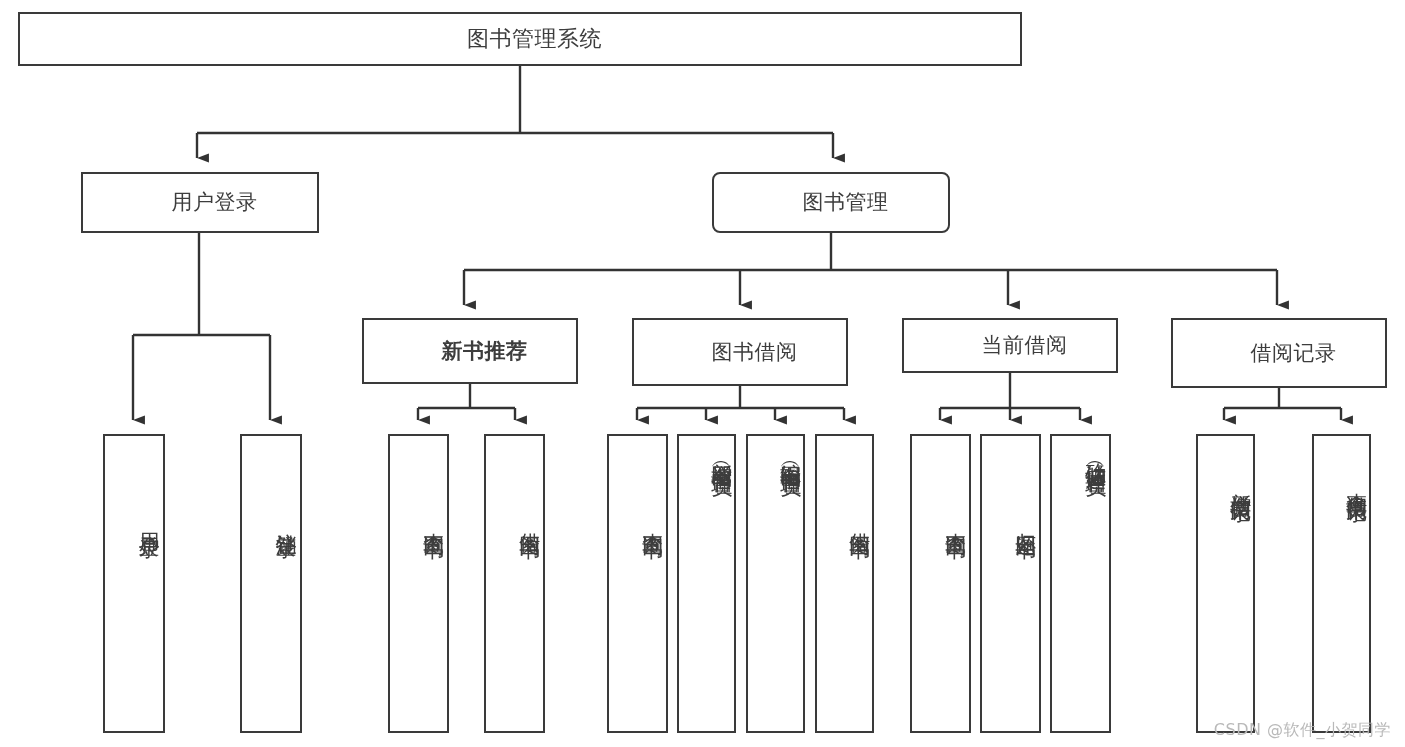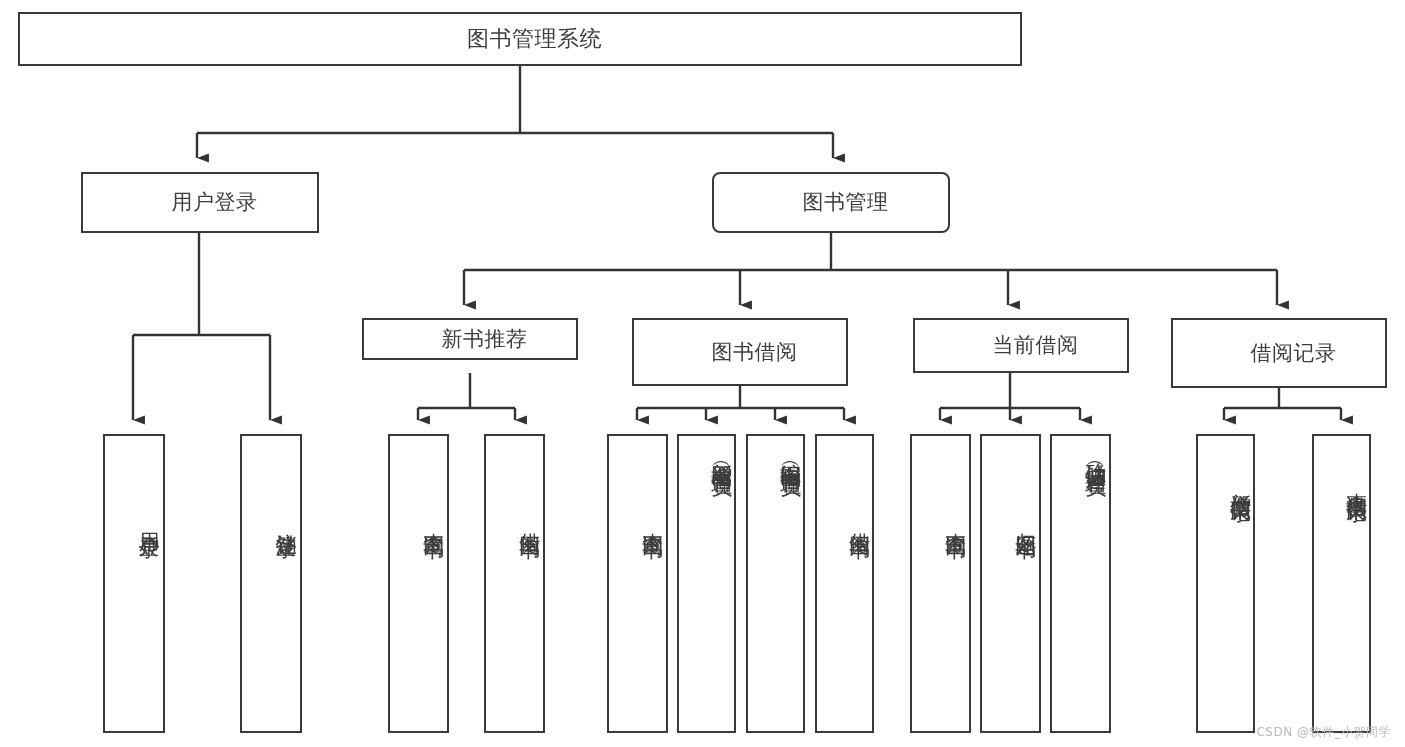--- a/index.html
+++ b/index.html
@@ -56,21 +56,21 @@
     font-size: 21px;
     line-height: 1.32;
     letter-spacing: 2px;
     white-space: nowrap;
     display: block;
   }
   .watermark {
     position: absolute;
     right: 14px;
     bottom: 6px;
-    font-size: 12px;
+    font-size: 16px;
     color: #b9b9b9;
     letter-spacing: 0.5px;
     z-index: 5;
     white-space: nowrap;
   }
 </style>
 </head>
 <body>
 
 <div id="canvas">
@@ -129,27 +129,27 @@
     <span class="node-label">图书管理系统</span>
   </div>
 
   <div class="node level1" style="left:81px; top:172px; width:238px; height:61px;">
     <span class="node-label">用户登录</span>
   </div>
   <div class="node level1" style="left:712px; top:172px; width:238px; height:61px;border-radius:8px;">
     <span class="node-label">图书管理</span>
   </div>
 
-  <div class="node level2" style="left:362px; top:318px; width:216px; height:42px;">
+  <div class="node level2" style="left:362px; top:318px; width:216px; height:66px;font-weight:bold;">
     <span class="node-label">新书推荐</span>
   </div>
   <div class="node level2" style="left:632px; top:318px; width:216px; height:68px;">
     <span class="node-label">图书借阅</span>
   </div>
-  <div class="node level2" style="left:902px; top:318px; width:216px; height:55px;margin-left:11px;">
+  <div class="node level2" style="left:902px; top:318px; width:216px; height:55px;">
     <span class="node-label">当前借阅</span>
   </div>
   <div class="node level2" style="left:1171px; top:318px; width:216px; height:70px;">
     <span class="node-label">借阅记录</span>
   </div>
 
   <div class="node leaf" style="left:103px; top:434px; width:62px; height:299px; padding-top:80px;">
     <span class="node-label">用户登录</span>
   </div>
   <div class="node leaf" style="left:240px; top:434px; width:62px; height:299px; padding-top:80px;">

